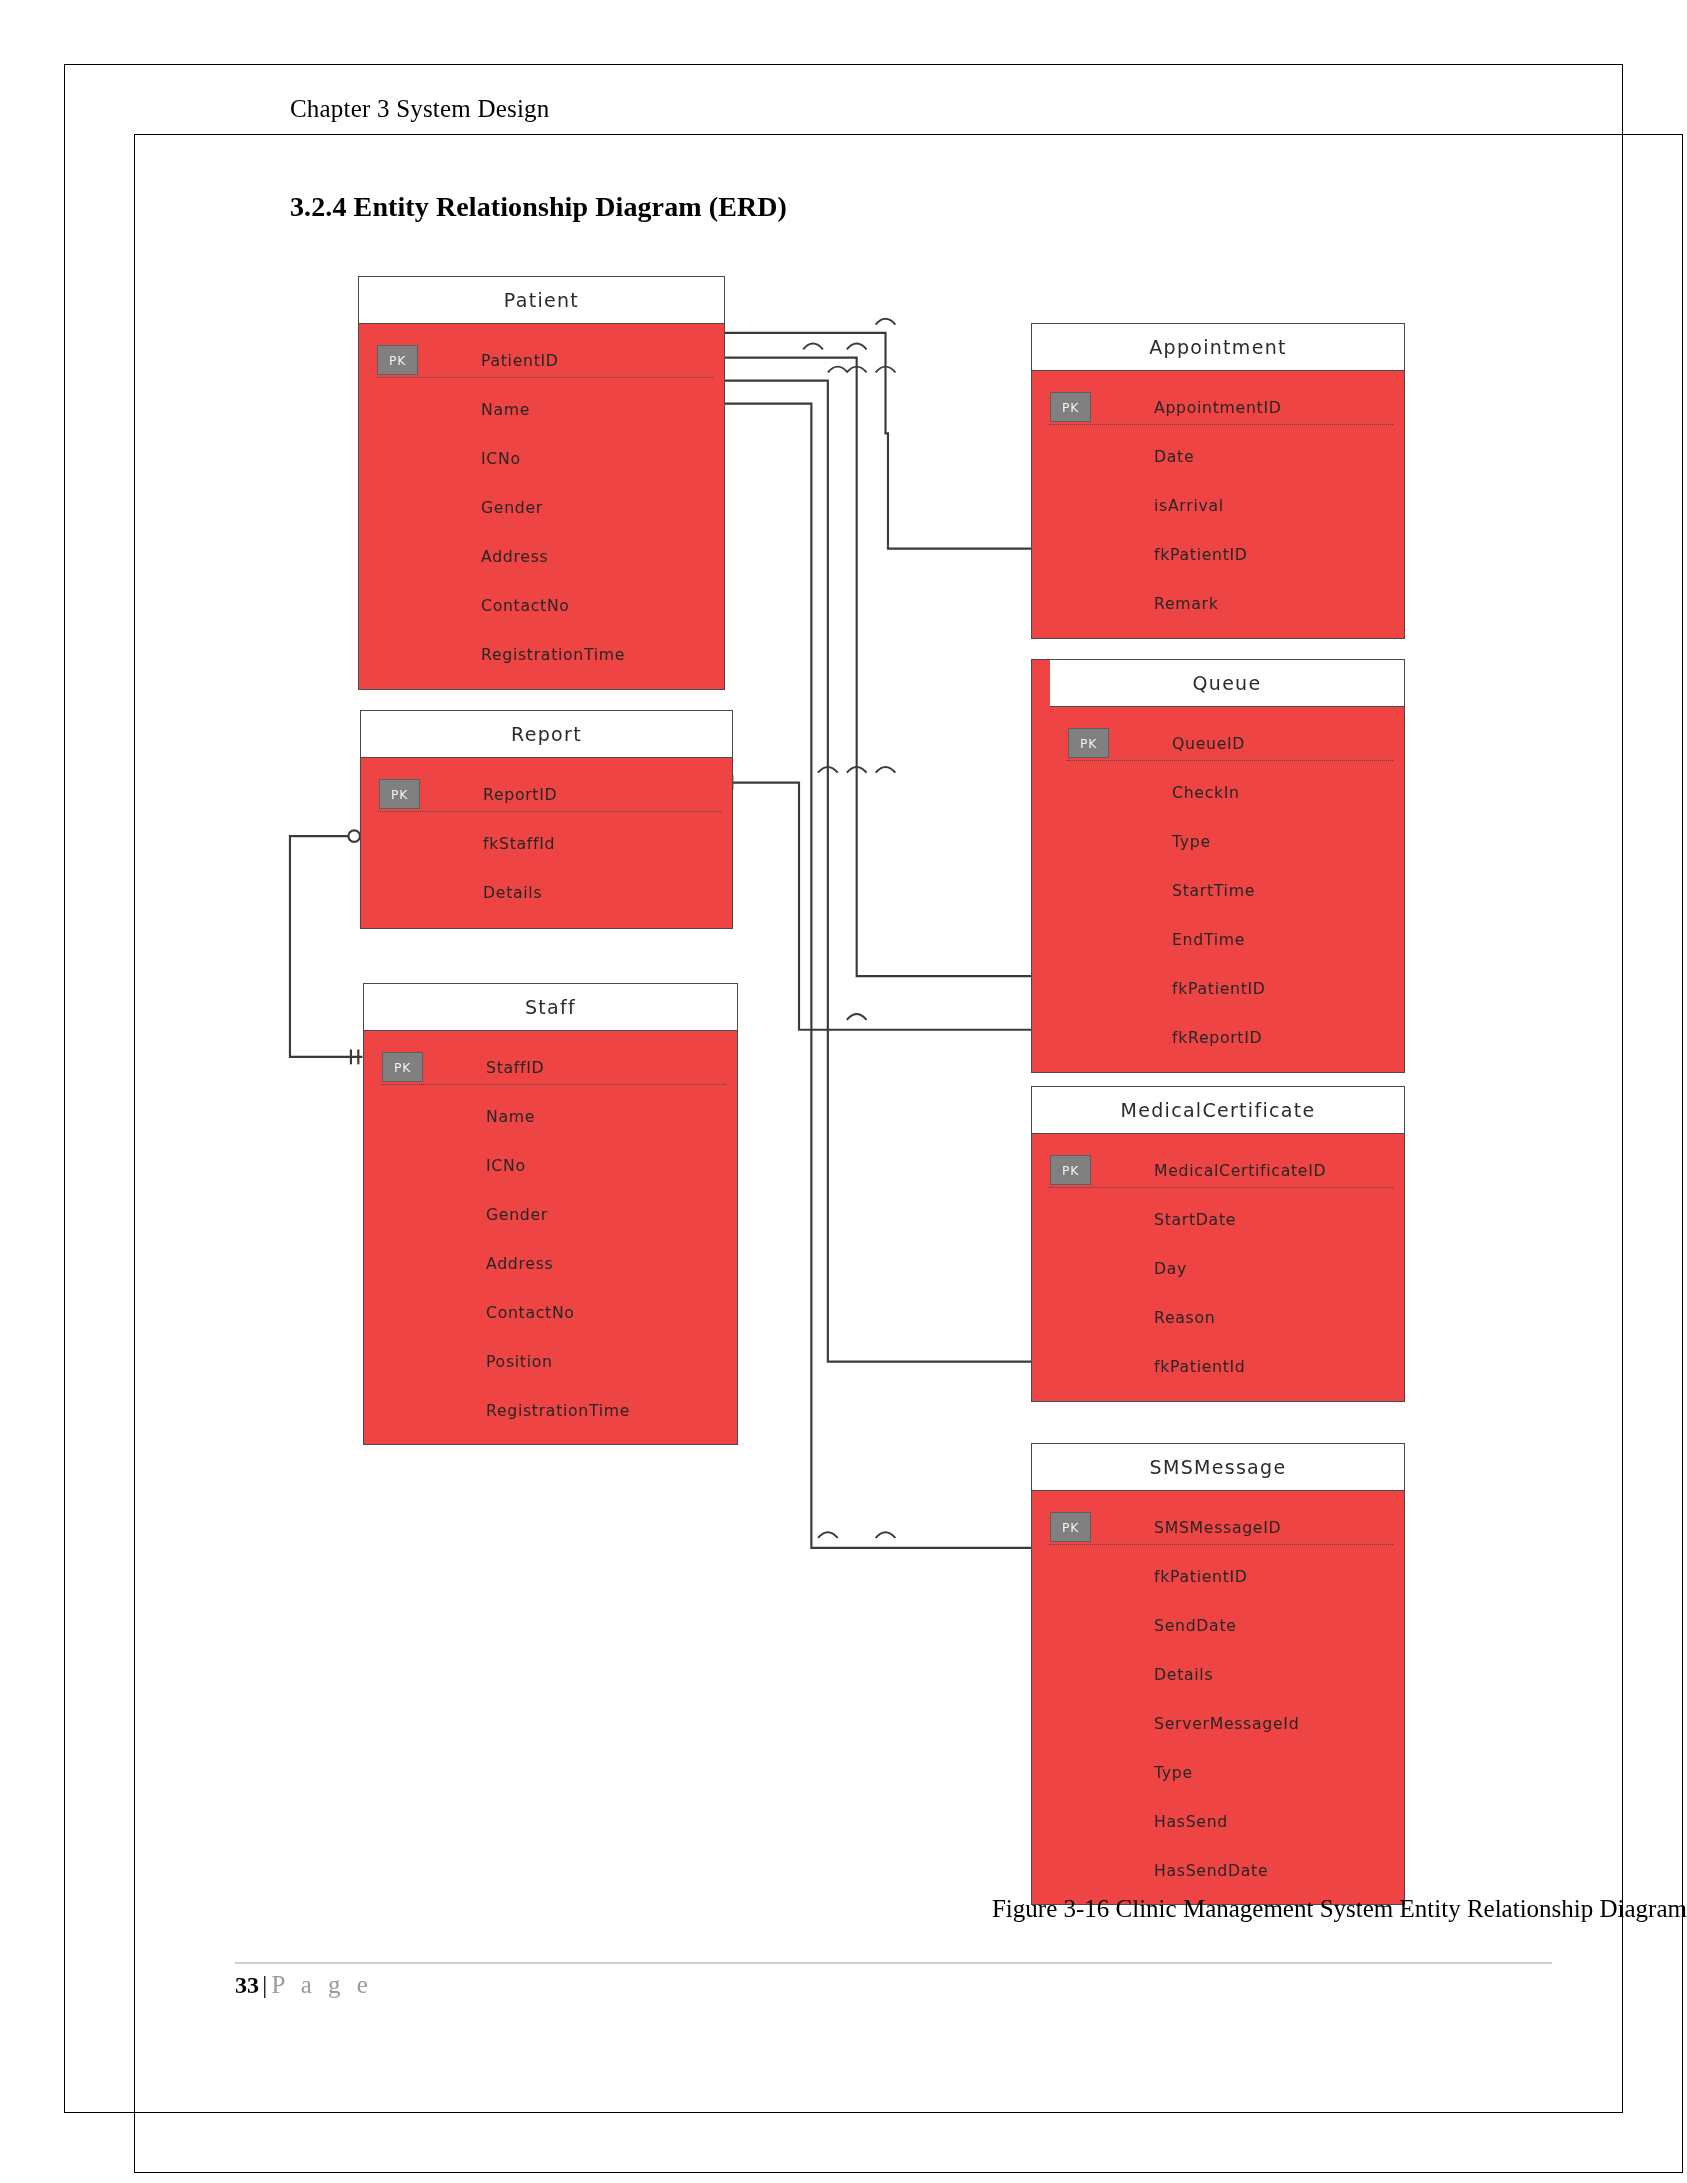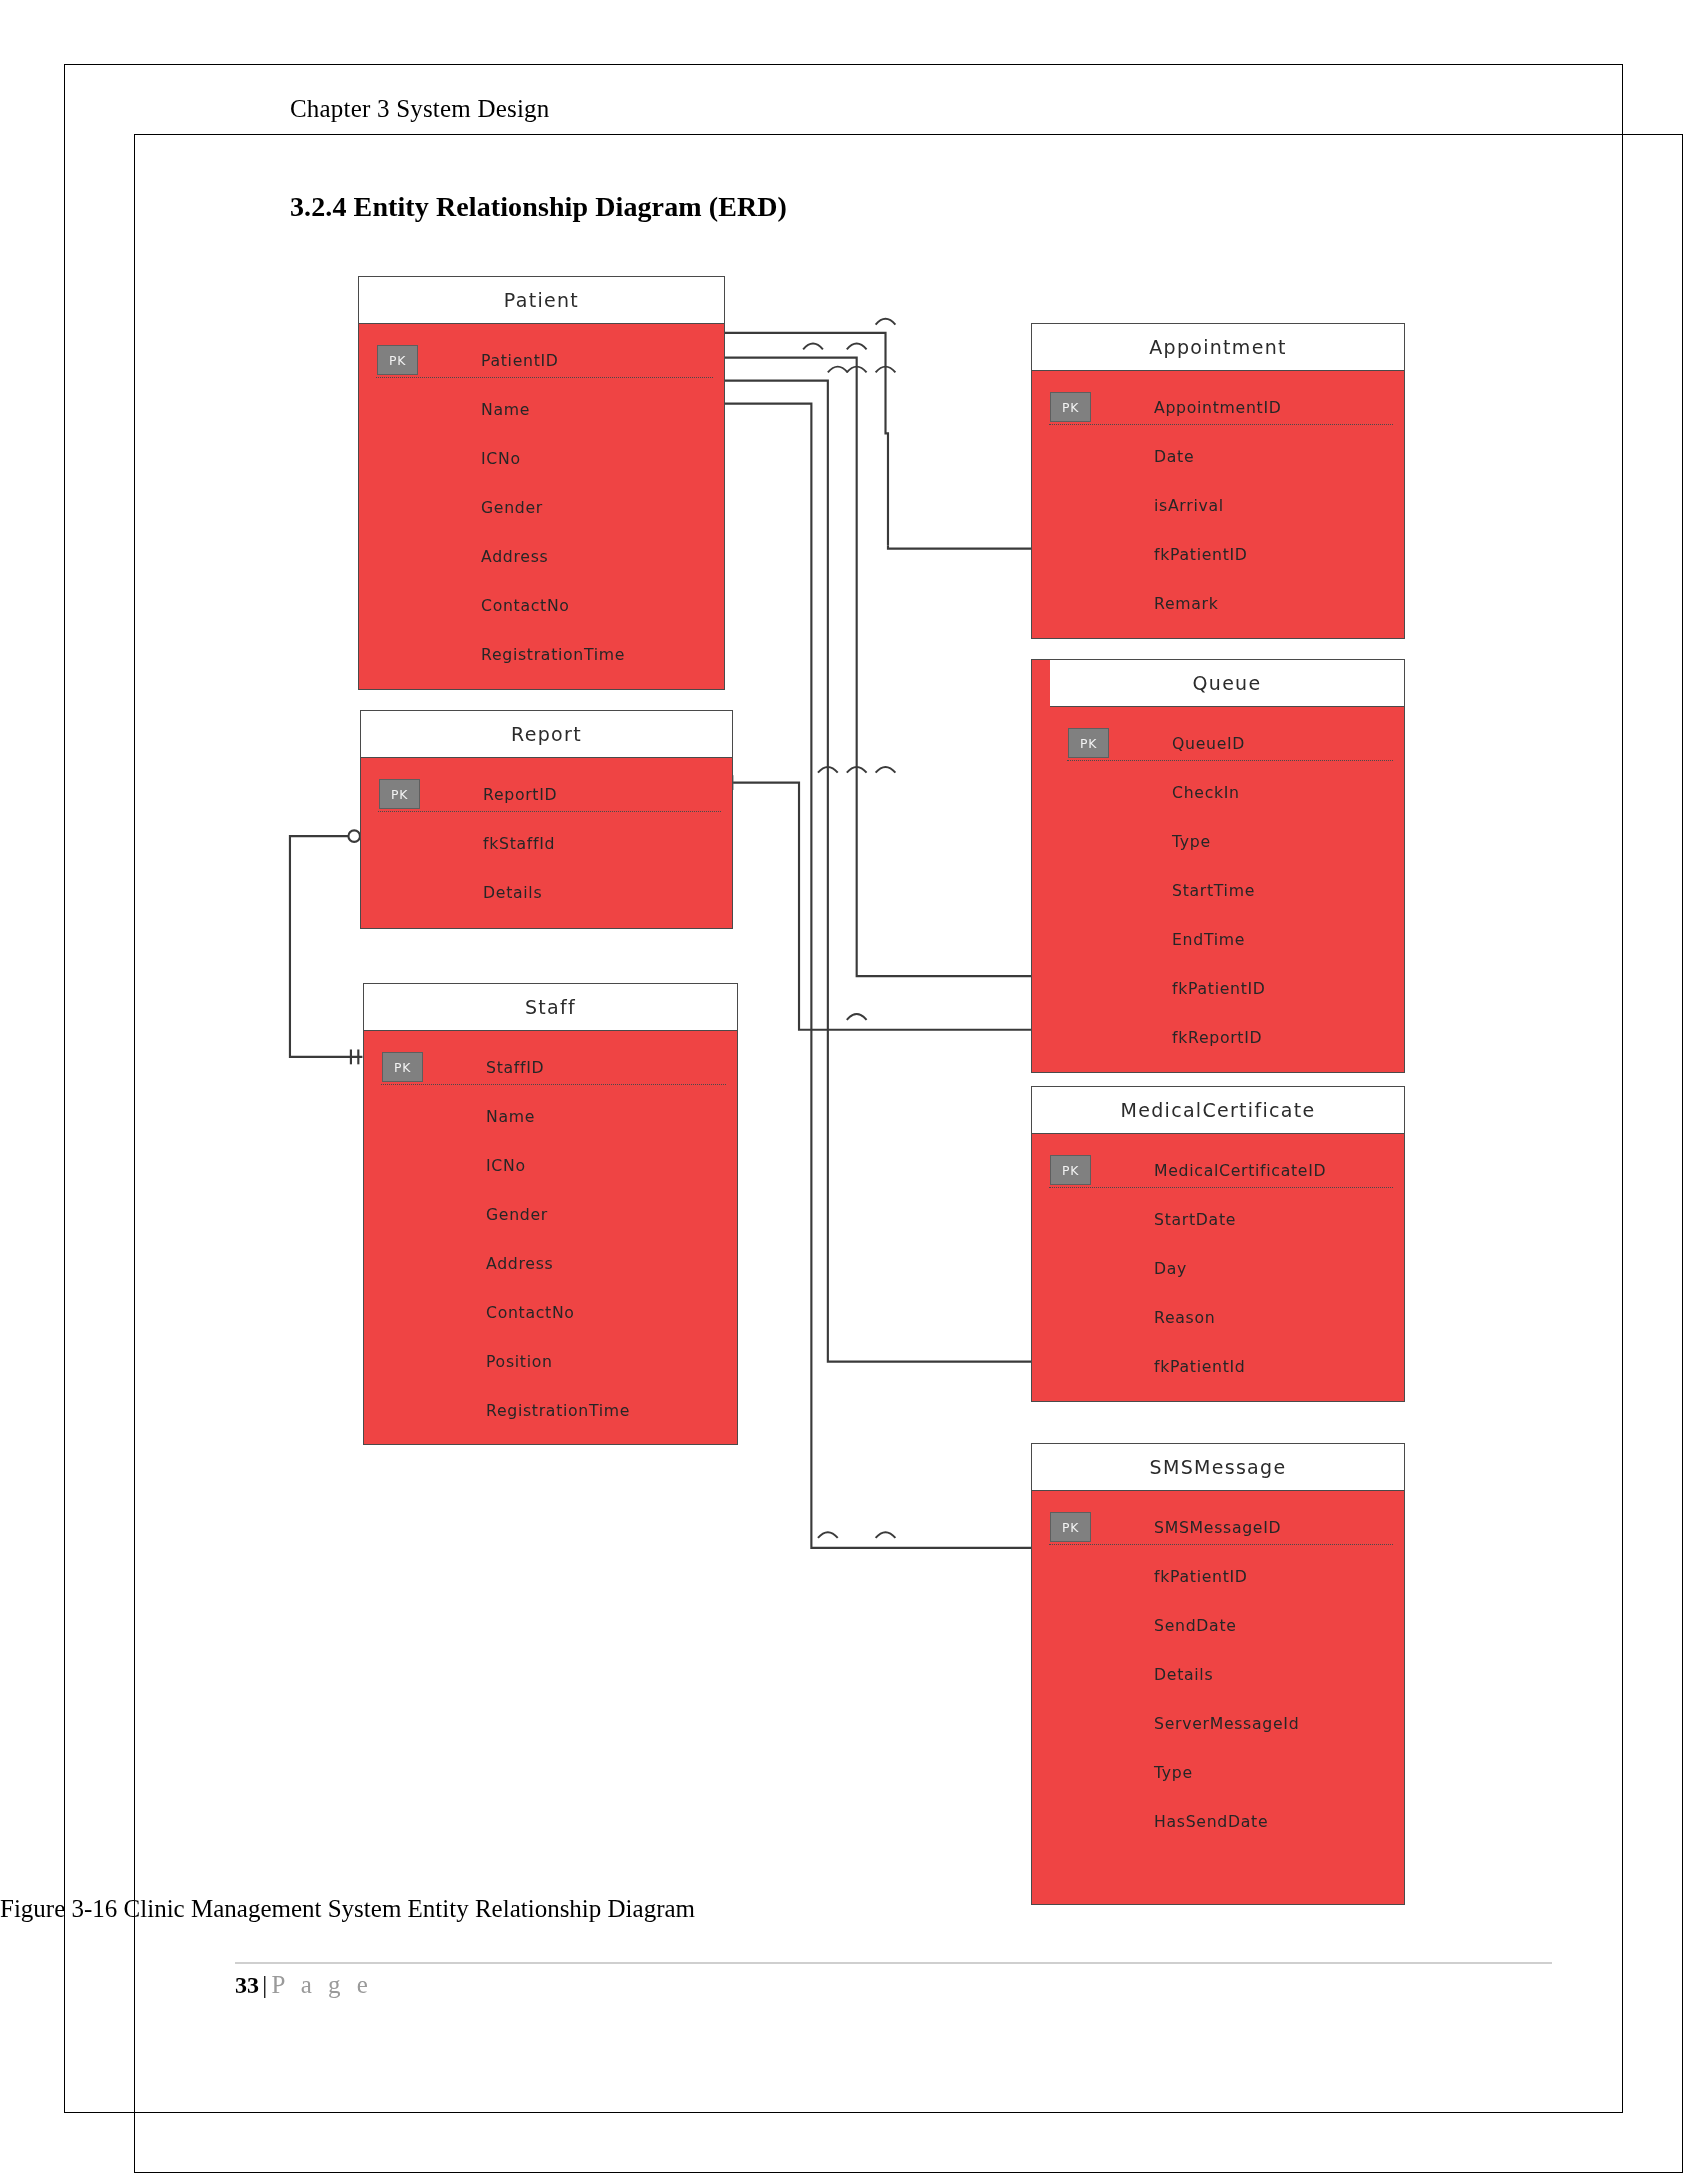--- a/index.html
+++ b/index.html
@@ -10,21 +10,21 @@
   #page-frame{position:absolute;left:64px;top:64px;width:1559px;height:2049px;
       border:1.6px solid #000;box-sizing:border-box;}
   #page-frame-inner{position:absolute;left:69px;top:69px;width:1549px;height:2039px;
       border:0.8px solid #000;box-sizing:border-box;}
 
   
   #chapter-header{position:absolute;left:290px;top:95px;font-size:25px;color:#000;
       letter-spacing:0.2px;white-space:nowrap;}
   #section-heading{position:absolute;left:290px;top:191px;font-size:28px;font-weight:bold;
       color:#000;letter-spacing:0.1px;white-space:nowrap;}
-  #figure-caption{position:absolute;left:0;top:1895px;width:1687px;text-align:left;
+  #figure-caption{position:absolute;left:0;top:1895px;width:1687px;text-align:right;
       font-size:25px;color:#000;}
 
   #footer-rule{position:absolute;left:235px;top:1962px;width:1317px;height:1.6px;
       background:#cfcfcf;}
   #page-footer{position:absolute;left:235px;top:1971px;font-size:25px;color:#000;
       white-space:nowrap;}
   #page-footer .pg-num{font-weight:bold;font-size:24px;}
   #page-footer .pg-sep{color:#000;margin:0 4.1px 0 3.3px;}
   #page-footer .pg-word{color:#9a9a9a;letter-spacing:5px;}
 
@@ -337,20 +337,23 @@
           <div class="attr-row">
             <span class="attr-name">Details</span>
           </div>
           <div class="attr-row">
             <span class="attr-name">ServerMessageId</span>
           </div>
           <div class="attr-row">
             <span class="attr-name">Type</span>
           </div>
           <div class="attr-row">
+            <span class="attr-name">HasSend</span>
+          </div>
+          <div class="attr-row">
             <span class="attr-name">HasSendDate</span>
           </div>
         </div>
       </div>
     </div>
 </div>
 
 <div id="figure-caption">Figure 3-16 Clinic Management System Entity Relationship Diagram</div>
 <div id="footer-rule"></div>
 <div id="page-footer">

